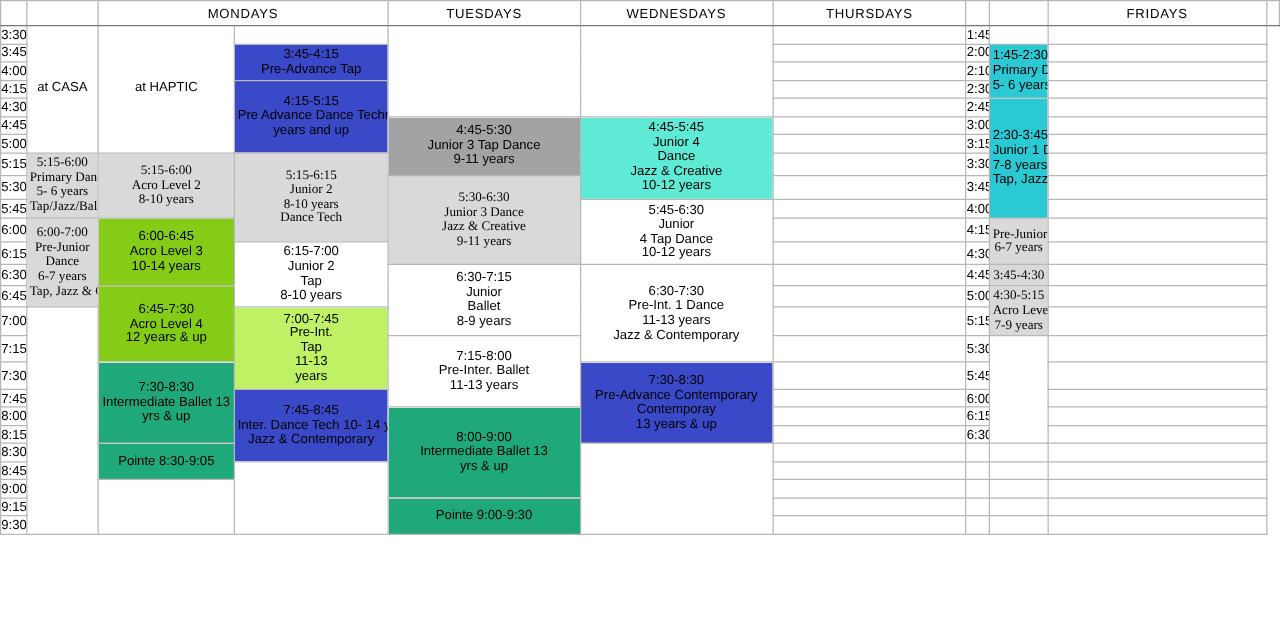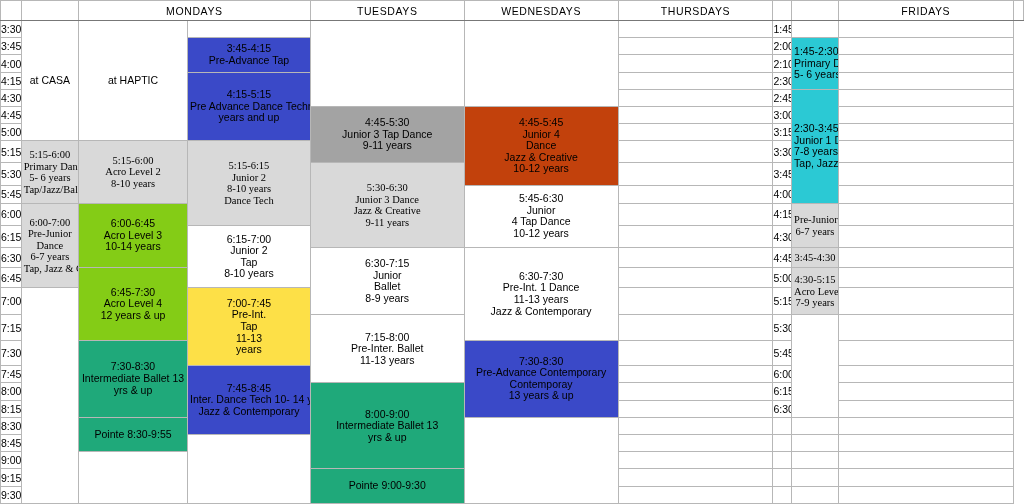--- a/index.html
+++ b/index.html
@@ -12,21 +12,21 @@
     position: relative;
     width: 1024px;
     height: 504px;
     background: #ffffff;
     overflow: hidden;
   }
   table.grid {
     border-collapse: collapse;
     table-layout: fixed;
     width: 1024px;
-    height: 504px;
+    height: 428px;
   }
   table.grid td, table.grid th {
     border: 1px solid #b7b7b7;
     padding: 0;
     margin: 0;
     font-size: 10.5px;
     color: #000;
     text-align: center;
     vertical-align: middle;
     overflow: hidden;
@@ -51,22 +51,22 @@
   }
   .blank { background: #ffffff; }
   .blk { font-size: 10.5px; line-height: 1.1; }
   
   .c-white   { background:#ffffff; }
   .c-gray    { background:#d9d9d9;font-family:Liberation Serif, serif; }
   .c-blue    { background:#3a49c8; color:#ffffff; }
   .c-lblue   { background:#84cc16; }
   .c-green   { background:#1fa97a; color:#ffffff; }
   .c-magenta { background:#a3a3a3; }
-  .c-pink    { background:#c2410c; }
-  .c-orange  { background:#fde047; }
+  .c-pink    { background:#5eead4; }
+  .c-orange  { background:#bef264; }
   .c-cyan    { background:#2bc9d4; }
   .jsx { padding: 0 2px; }
   .spacer-col { background:#ffffff; }
 </style>
 </head>
 <body>
 
 <div id="sheet">
   <table class="grid">
     <colgroup>
@@ -435,21 +435,21 @@
         <tr>
           <td class="timecell">8:15</td>
           <td class="spacer-col"></td>
           <td class="timecell2">6:30</td>
           <td class="blank"></td>
         </tr>
         <tr>
           <td class="timecell">8:30</td>
           <td class="blk c-green" rowspan="2">
             <div class="jsx">
-              <div>Pointe 8:30-9:55</div>
+              <div>Pointe 8:30-9:05</div>
             </div>
           </td>
           <td class="blk c-white" rowspan="5">
             <div class="jsx"></div>
           </td>
           <td class="spacer-col"></td>
           <td class="blank"></td>
           <td class="blk c-white">
             <div class="jsx"></div>
           </td>

